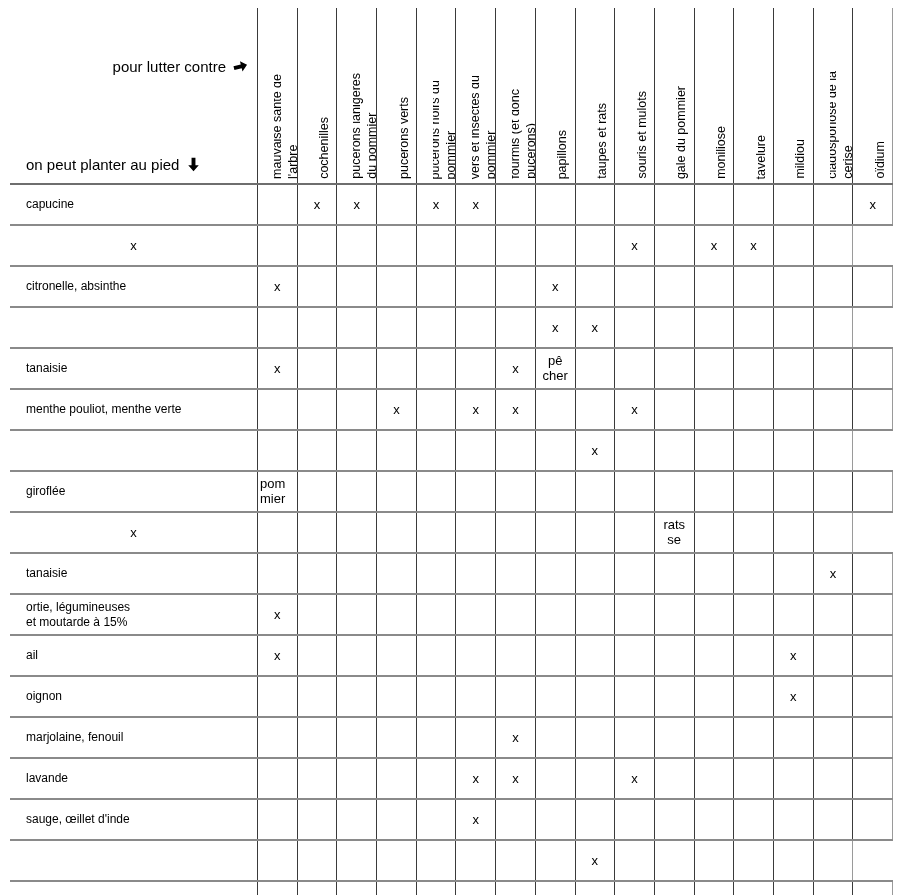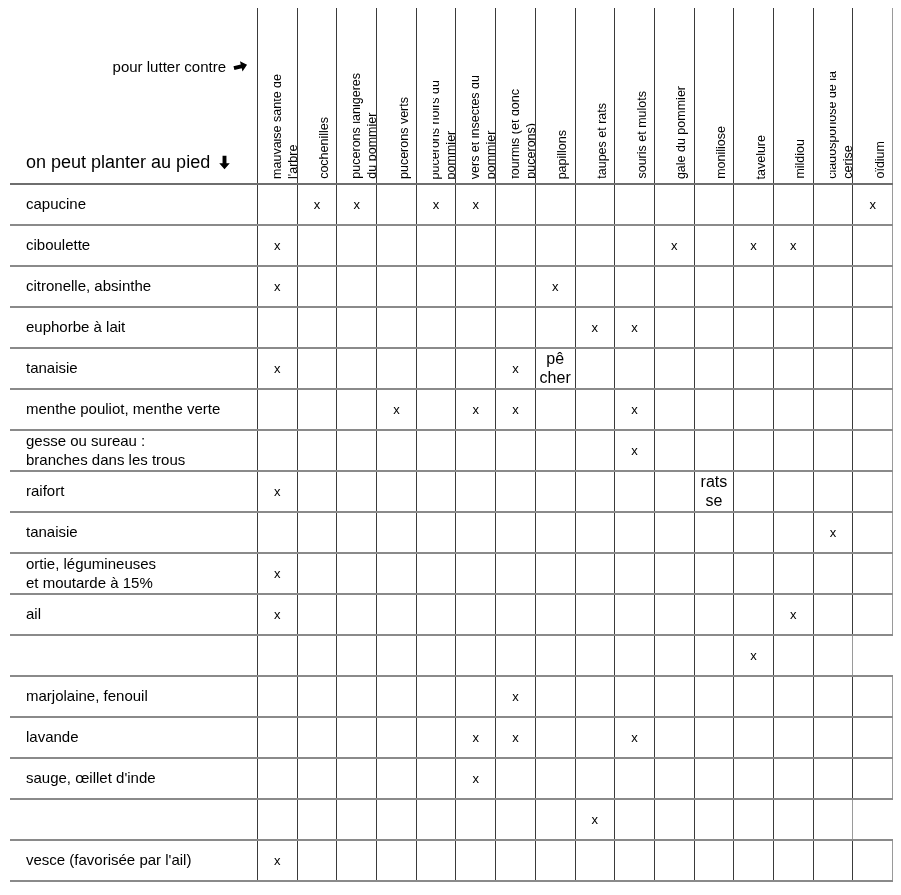--- a/index.html
+++ b/index.html
@@ -36,21 +36,21 @@
     font-size: 15px;
     display: flex;
     align-items: center;
     gap: 7px;
     white-space: nowrap;
   }
   .axis-rows {
     position: absolute;
     bottom: 10px;
     left: 16px;
-    font-size: 18px;
+    font-size: 15px;
     display: flex;
     align-items: center;
     gap: 7px;
     white-space: nowrap;
   }
   svg.arrow { width: 15px; height: 15px; fill: #000; flex: 0 0 auto; }
   .arrow-right { transform: rotate(-14deg); }
   .arrow-down  { transform: rotate(90deg); }
 
   .hcell {
@@ -75,37 +75,37 @@
     display: grid;
     grid-template-columns: 248px repeat(16, 1fr);
     height: 39px;
     border-bottom: 2px solid #8a8a8a;
   }
   .label-cell {
     border-right: 1.5px solid #3a3a3a;
     display: flex;
     align-items: center;
     padding-left: 16px;
-    font-size: 15px;
+    font-size: 12px;
     line-height: 1.22;
     white-space: pre-line;
     overflow: hidden;
   }
   .cell {
     border-right: 1.5px solid #3a3a3a;
     display: flex;
     align-items: center;
     justify-content: center;
     overflow: hidden;
   }
   .cell.last { border-right-color: #9a9a9a; }
   .cell.align-left { justify-content: flex-start; padding-left: 2px; }
   .mark { font-size: 13px; }
   .celltext {
-    font-size: 16px;
+    font-size: 13px;
     line-height: 1.15;
     text-align: center;
     white-space: pre-line;
   }
   .cell.align-left .celltext { text-align: left; }
 </style>
 </head>
 <body>
 
 <div class="table-wrap">
@@ -205,21 +205,20 @@
         <div class="cell"></div>
         <div class="cell"></div>
         <div class="cell"></div>
         <div class="cell"></div>
         <div class="cell"></div>
         <div class="cell last">
           <span class="mark">x</span>
         </div>
       </div>
       <div class="row">
-        <div class="label-cell">ciboulette</div>
         <div class="cell">
           <span class="mark">x</span>
         </div>
         <div class="cell"></div>
         <div class="cell"></div>
         <div class="cell"></div>
         <div class="cell"></div>
         <div class="cell"></div>
         <div class="cell"></div>
         <div class="cell"></div>
@@ -255,21 +254,20 @@
         <div class="cell"></div>
         <div class="cell"></div>
         <div class="cell"></div>
         <div class="cell"></div>
         <div class="cell"></div>
         <div class="cell"></div>
         <div class="cell"></div>
         <div class="cell last"></div>
       </div>
       <div class="row">
-        <div class="label-cell">euphorbe à lait</div>
         <div class="cell"></div>
         <div class="cell"></div>
         <div class="cell"></div>
         <div class="cell"></div>
         <div class="cell"></div>
         <div class="cell"></div>
         <div class="cell"></div>
         <div class="cell"></div>
         <div class="cell">
           <span class="mark">x</span>
@@ -331,43 +329,62 @@
           <span class="mark">x</span>
         </div>
         <div class="cell"></div>
         <div class="cell"></div>
         <div class="cell"></div>
         <div class="cell"></div>
         <div class="cell"></div>
         <div class="cell last"></div>
       </div>
       <div class="row">
-        <div class="label-cell">gesse ou sureau :
-branches dans les trous</div>
-        <div class="cell"></div>
-        <div class="cell"></div>
-        <div class="cell"></div>
-        <div class="cell"></div>
-        <div class="cell"></div>
-        <div class="cell"></div>
-        <div class="cell"></div>
-        <div class="cell"></div>
-        <div class="cell"></div>
-        <div class="cell">
-          <span class="mark">x</span>
-        </div>
-        <div class="cell"></div>
-        <div class="cell"></div>
-        <div class="cell"></div>
-        <div class="cell"></div>
-        <div class="cell"></div>
-        <div class="cell last"></div>
-      </div>
-      <div class="row">
-        <div class="label-cell">raifort</div>
+        <div class="cell"></div>
+        <div class="cell"></div>
+        <div class="cell"></div>
+        <div class="cell"></div>
+        <div class="cell"></div>
+        <div class="cell"></div>
+        <div class="cell"></div>
+        <div class="cell"></div>
+        <div class="cell"></div>
+        <div class="cell">
+          <span class="mark">x</span>
+        </div>
+        <div class="cell"></div>
+        <div class="cell"></div>
+        <div class="cell"></div>
+        <div class="cell"></div>
+        <div class="cell"></div>
+        <div class="cell last"></div>
+      </div>
+      <div class="row">
+        <div class="label-cell">giroflée</div>
+        <div class="cell align-left">
+          <span class="celltext">pom
+mier</span>
+        </div>
+        <div class="cell"></div>
+        <div class="cell"></div>
+        <div class="cell"></div>
+        <div class="cell"></div>
+        <div class="cell"></div>
+        <div class="cell"></div>
+        <div class="cell"></div>
+        <div class="cell"></div>
+        <div class="cell"></div>
+        <div class="cell"></div>
+        <div class="cell"></div>
+        <div class="cell"></div>
+        <div class="cell"></div>
+        <div class="cell"></div>
+        <div class="cell last"></div>
+      </div>
+      <div class="row">
         <div class="cell">
           <span class="mark">x</span>
         </div>
         <div class="cell"></div>
         <div class="cell"></div>
         <div class="cell"></div>
         <div class="cell"></div>
         <div class="cell"></div>
         <div class="cell"></div>
         <div class="cell"></div>
@@ -443,20 +460,21 @@
         <div class="cell"></div>
         <div class="cell"></div>
         <div class="cell"></div>
         <div class="cell">
           <span class="mark">x</span>
         </div>
         <div class="cell"></div>
         <div class="cell last"></div>
       </div>
       <div class="row">
+        <div class="label-cell">oignon</div>
         <div class="cell"></div>
         <div class="cell"></div>
         <div class="cell"></div>
         <div class="cell"></div>
         <div class="cell"></div>
         <div class="cell"></div>
         <div class="cell"></div>
         <div class="cell"></div>
         <div class="cell"></div>
         <div class="cell"></div>

